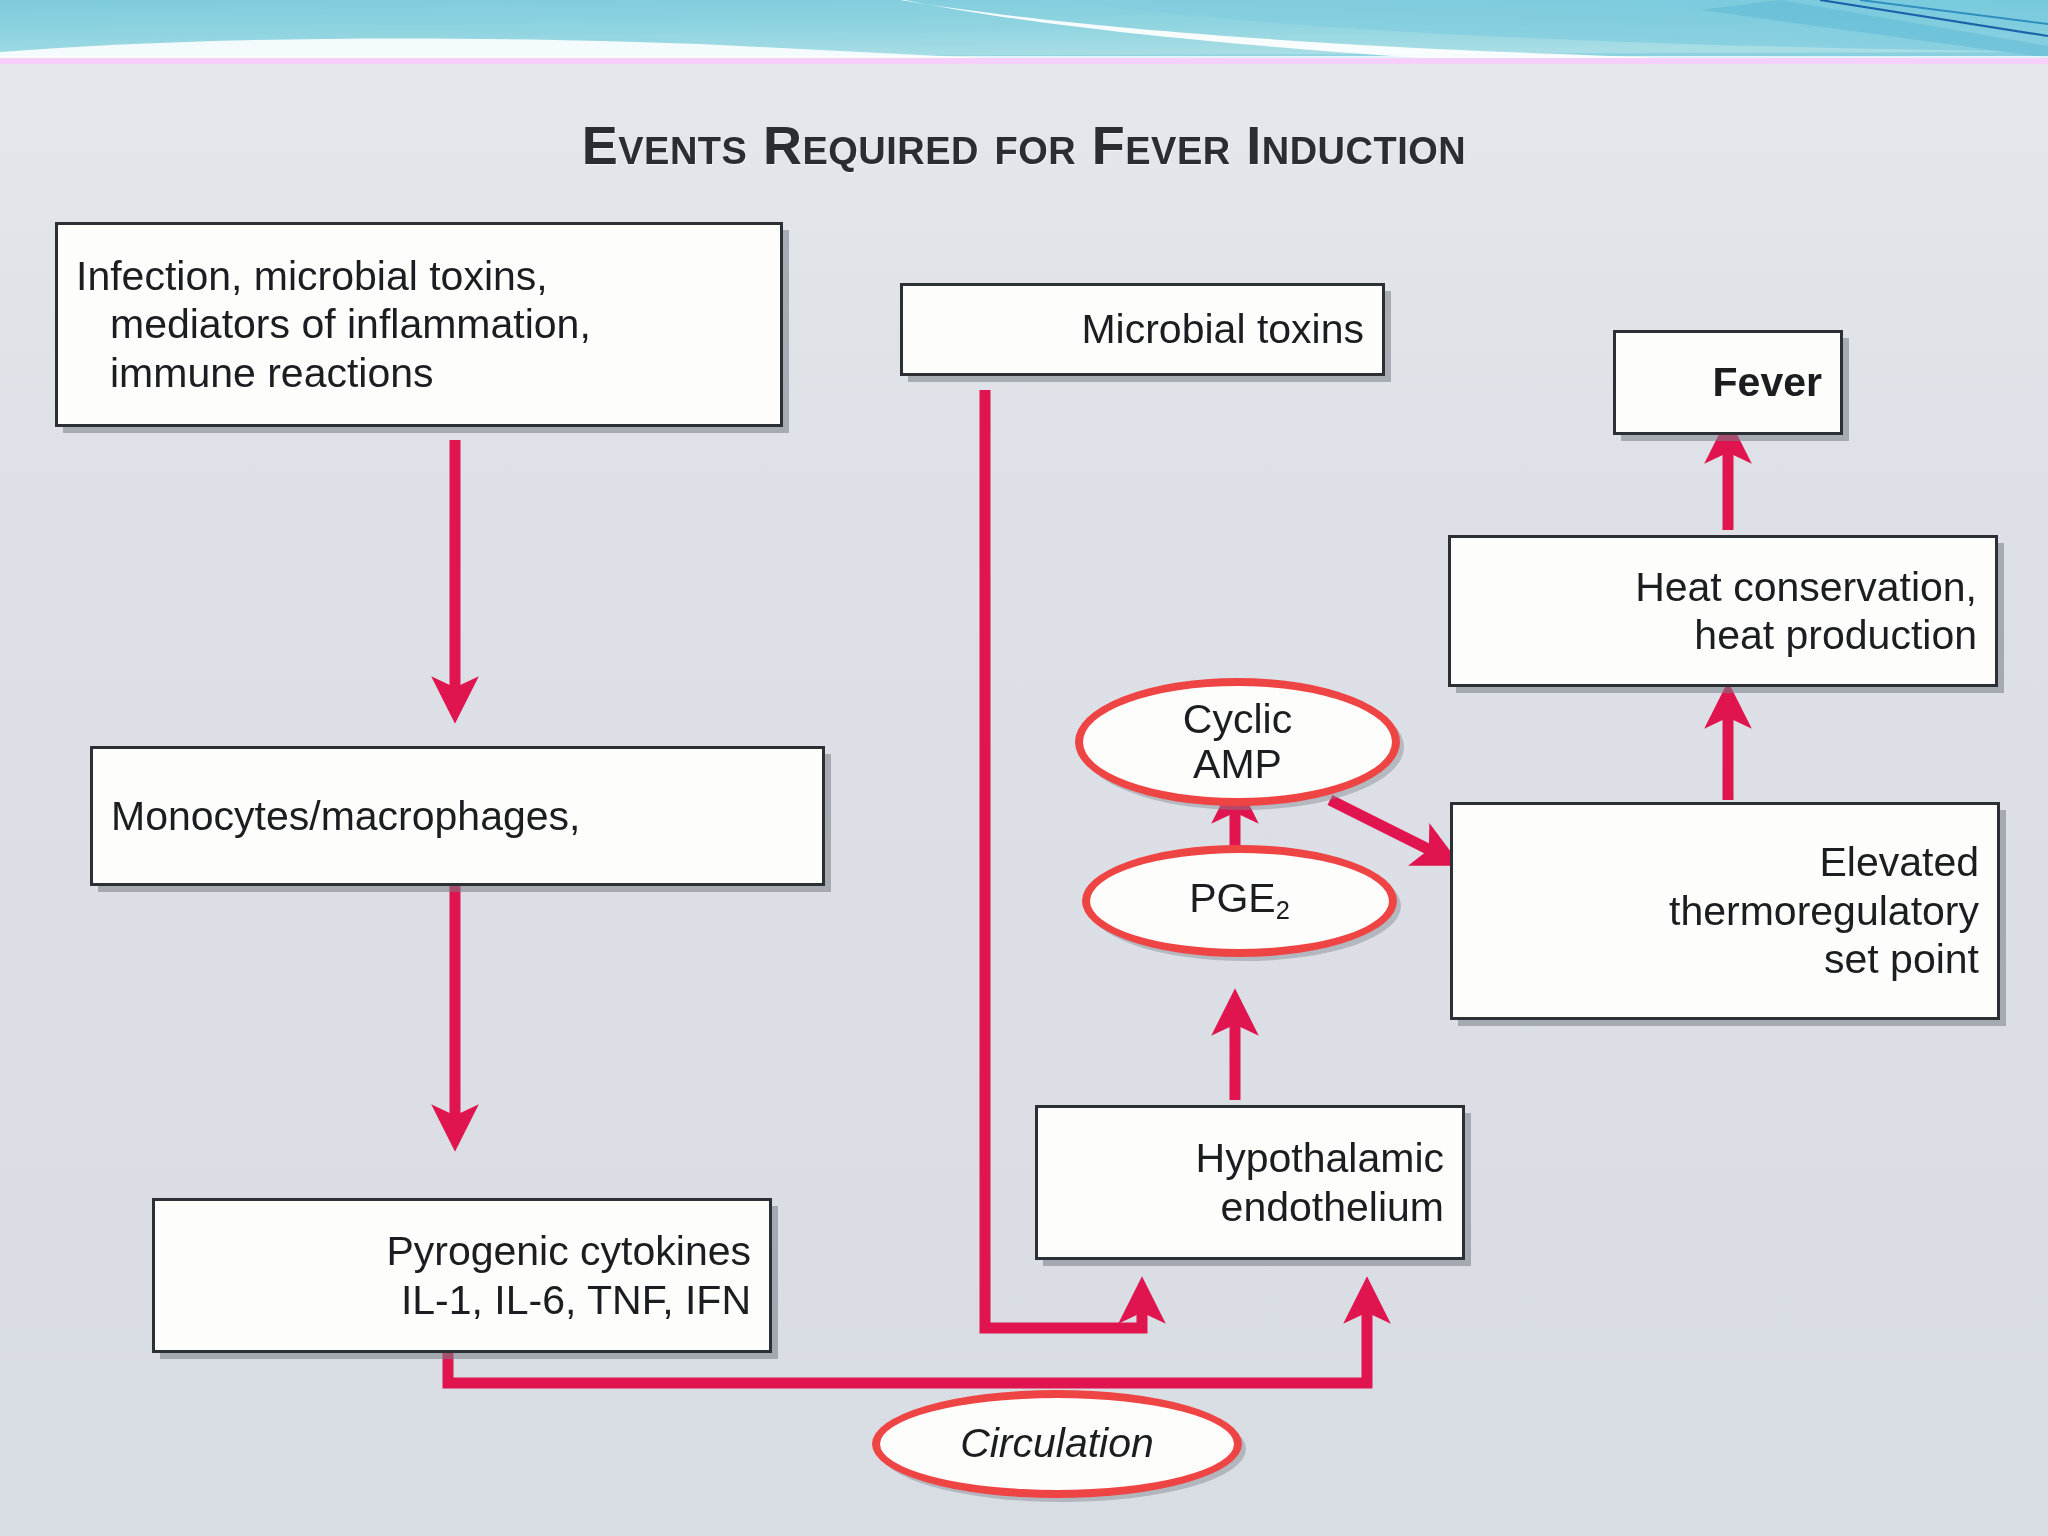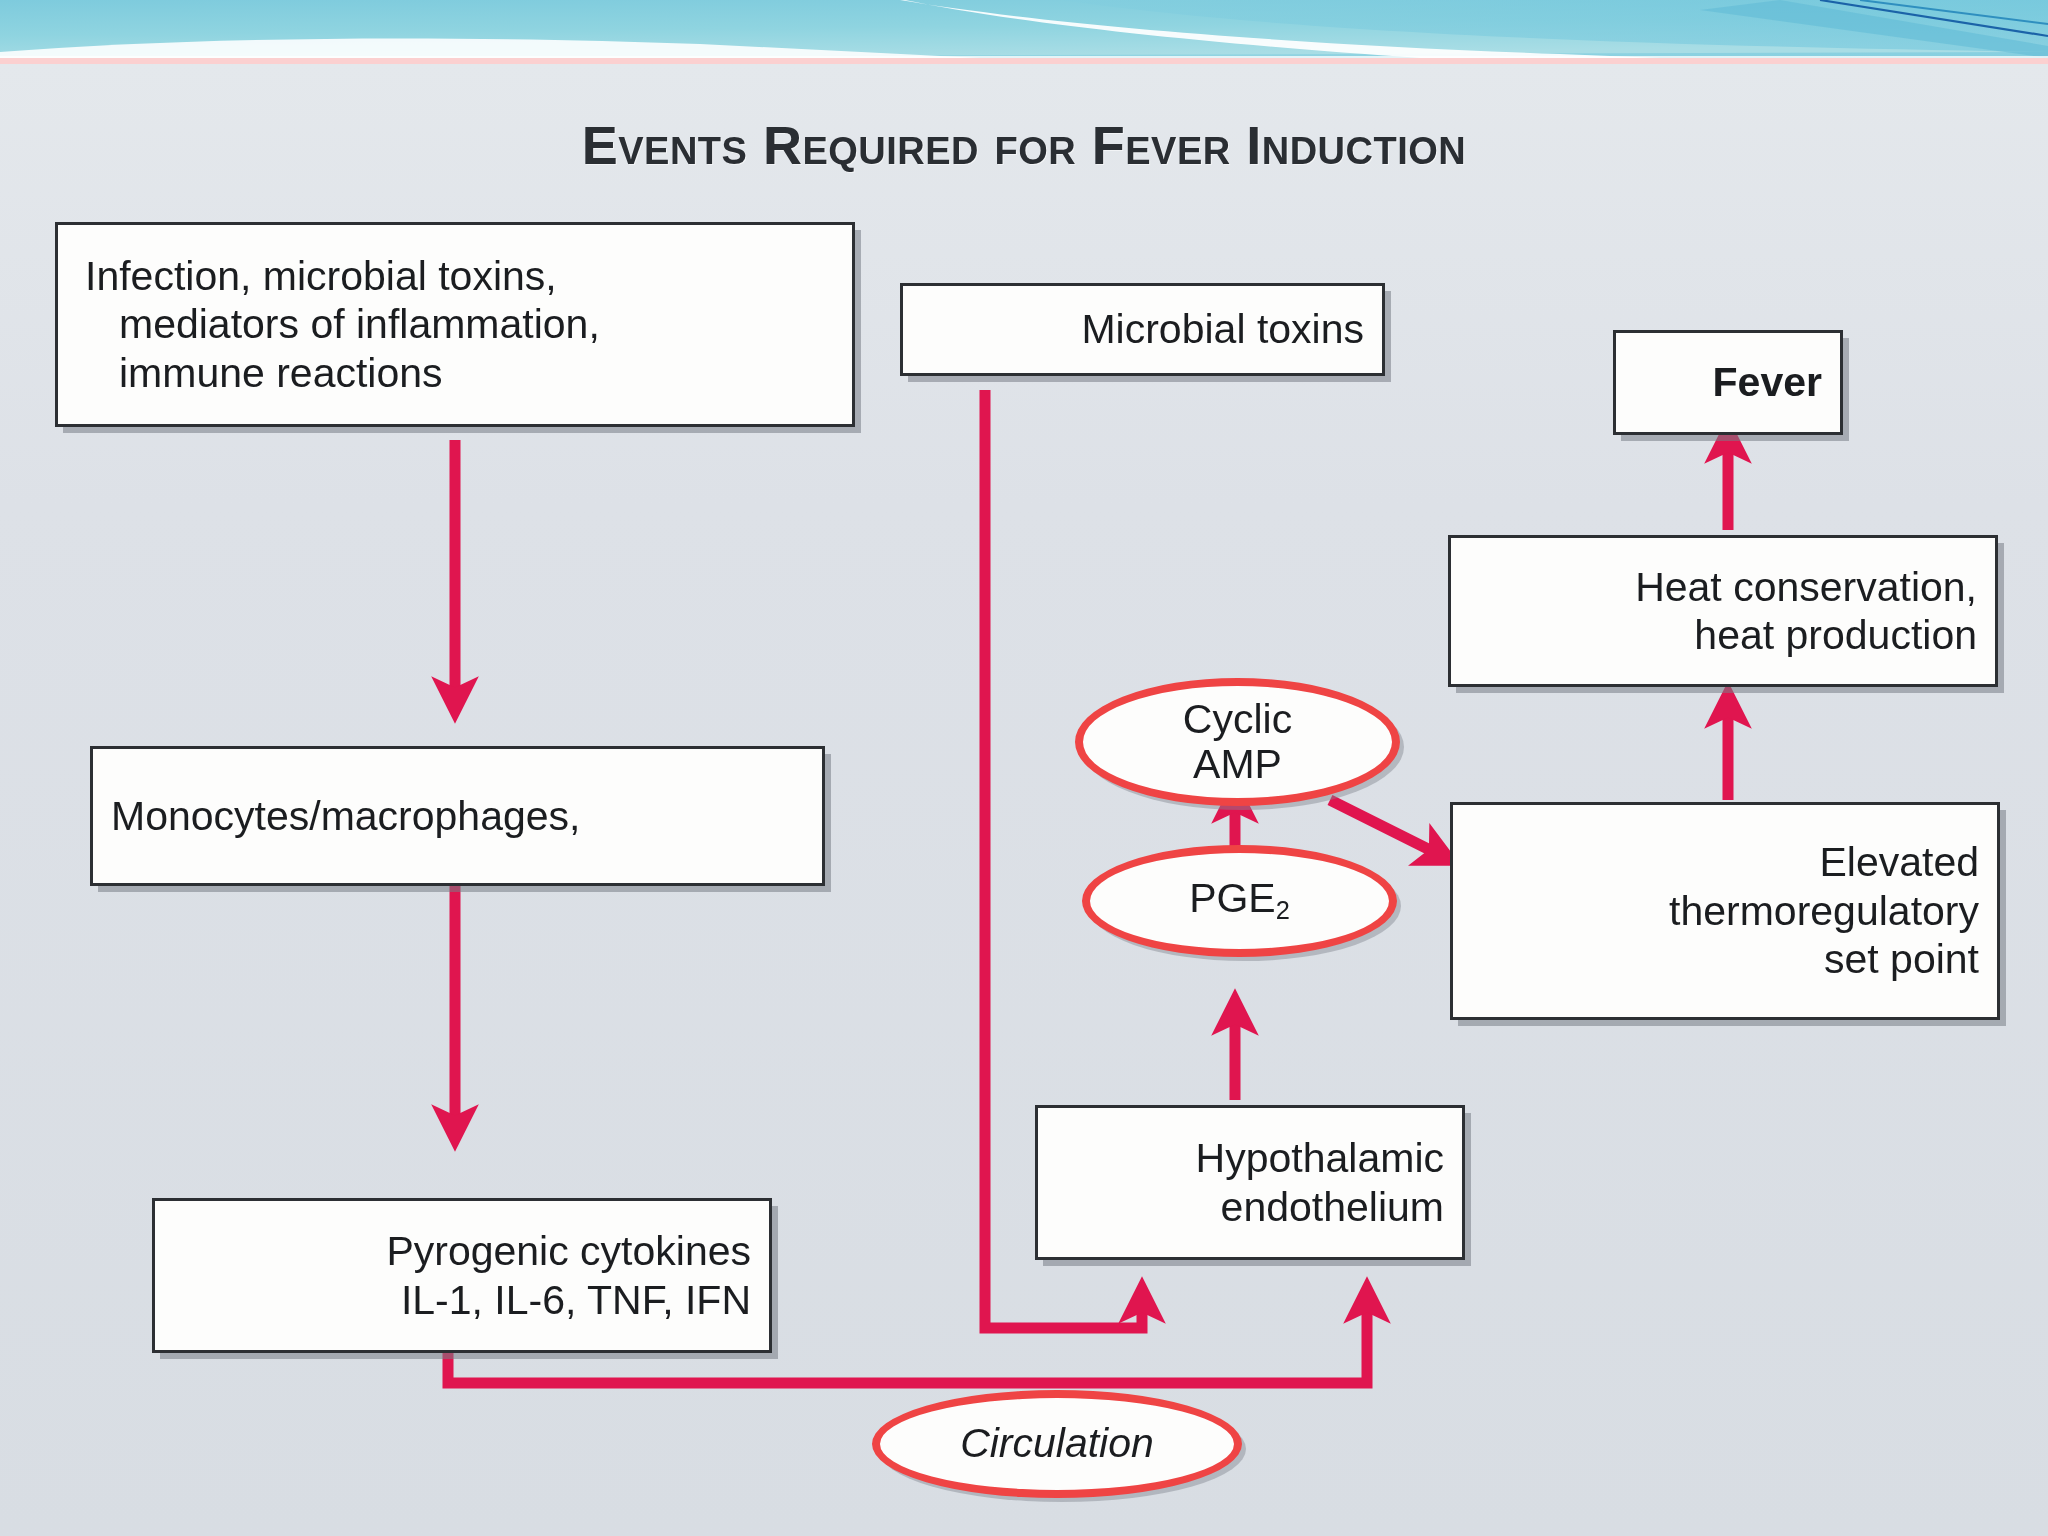--- a/index.html
+++ b/index.html
@@ -1,21 +1,21 @@
 <!DOCTYPE html>
 <html><head>
 <meta charset="utf-8">
 <style>
   html,body{margin:0;padding:0;}
   body{
     width:2048px;height:1536px;overflow:hidden;
     font-family:"Liberation Sans","DejaVu Sans",sans-serif;
     background:#dfe3e8;
   }
-  #stage{position:relative;width:2048px;height:1536px;overflow:hidden;background:#ef4444;}
+  #stage{position:relative;width:2048px;height:1536px;overflow:hidden;background:#d946ef;}
 
   
   .banner{position:absolute;left:0;top:0;width:2048px;height:72px;overflow:hidden;}
   .banner svg{display:block;}
 
   
   .slide-body{position:absolute;left:0;top:64px;width:2048px;height:1472px;
     background:linear-gradient(180deg,#e4e8ec 0%,#dde1e7 30%,#d8dde3 100%);}
 
   
@@ -103,21 +103,21 @@
       <line x1="1728" y1="530" x2="1728" y2="440"></line>
 
       <line x1="1330" y1="800" x2="1440" y2="855"></line>
 
       <path d="M985 390 L985 1328 L1142 1328 L1142 1300"></path>
 
       <path d="M448 1302 L448 1383 L1367 1383 L1367 1300"></path>
     </g>
   </svg>
 
-  <div class="node l2" style="left:55px;top:222px;width:800px;height:205px;padding-left:9px;">
+  <div class="node l2" style="left:55px;top:222px;width:728px;height:205px;">
     <div class="txt">
       <div>Infection, microbial toxins,</div>
       <div style="padding-left:34px;">mediators of inflammation,</div>
       <div style="padding-left:34px;">immune reactions</div>
     </div>
   </div>
 
   <div class="node l2" style="left:90px;top:710px;width:735px;height:140px;margin-top:36px;">
     <div class="txt">
       <div>Monocytes/macrophages,</div>

